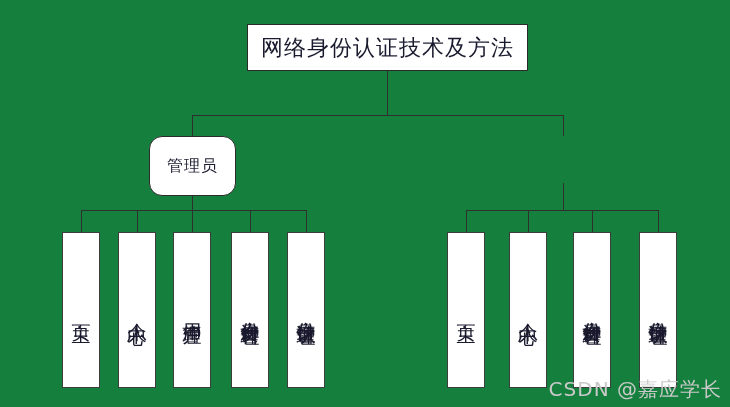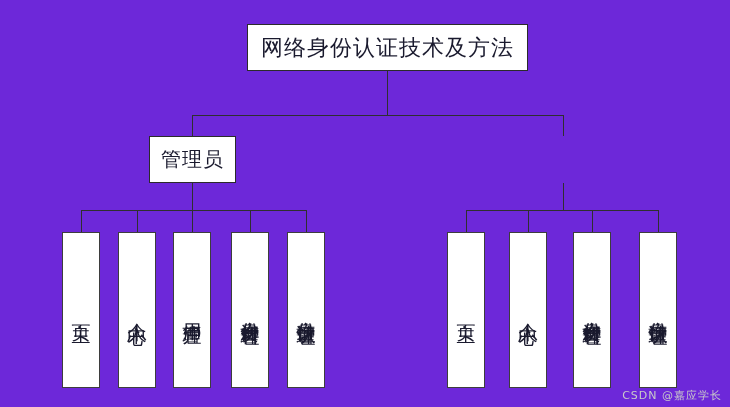--- a/index.html
+++ b/index.html
@@ -8,21 +8,21 @@
     padding: 0;
     background: #ffffff;
   }
   body {
     font-family: "DejaVu Sans", "Liberation Sans", sans-serif;
   }
   #canvas {
     position: relative;
     width: 730px;
     height: 407px;
-    background: #6d28d9;
+    background: #15803d;
     overflow: hidden;
   }
 
   
   .node {
     position: absolute;
     box-sizing: border-box;
     border: 1px solid #3d3d3d;
     background: #ffffff;
     color: #1a1a2e;
@@ -39,24 +39,25 @@
     width: 281px;
     height: 47px;
     font-size: 22px;
     letter-spacing: 1px;
     border-color: #2b2b2b;
   }
 
   
   .node-l2 {
     top: 136px;
-    height: 47px;
-    font-size: 20px;
+    height: 60px;
+    font-size: 16px;
     letter-spacing: 1px;
     border-color: #2b2b2b;
+    border-radius: 13px;
   }
   .node-l2.admin { left: 149px; width: 87px; }
   .node-l2.user  { left: 513px; width: 98px; }
 
   
   .node-leaf {
     top: 232px;
     width: 38px;
     height: 156px;
     border-color: #3d3d3d;
@@ -79,21 +80,21 @@
     z-index: 1;
   }
   .line.v { width: 1px; }
   .line.h { height: 1px; }
 
   
   .watermark {
     position: absolute;
     right: 8px;
     bottom: 4px;
-    font-size: 11px;
+    font-size: 20px;
     color: #c9c9c9;
     letter-spacing: 1px;
     z-index: 6;
     white-space: nowrap;
     pointer-events: none;
   }
 </style>
 </head>
 <body>
 

